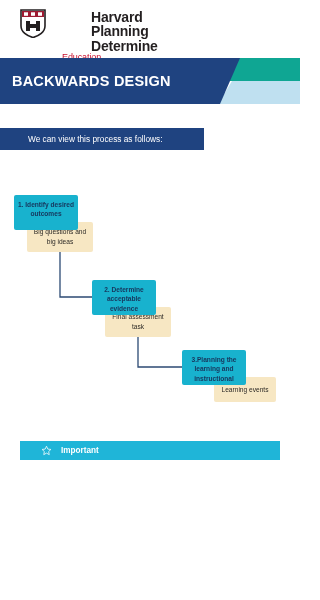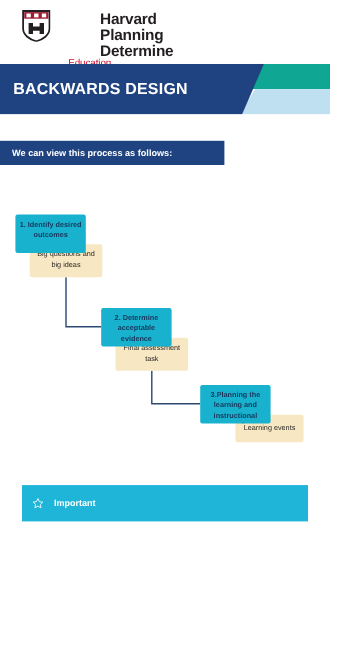--- a/index.html
+++ b/index.html
@@ -103,22 +103,23 @@
     top: 128px;
     width: 204px;
     height: 22px;
     background: #1f4380;
     display: flex;
     align-items: center;
   }
   .intro-text {
     color: #ffffff;
     font-size: 8.3px;
-    font-weight: bold;
+    font-weight: normal;
     padding-left: 11px;
+    margin-left: 17px;
   }
 
   
   .diagram {
     position: absolute;
     left: 0;
     top: 180px;
     width: 300px;
     height: 250px;
   }
@@ -171,24 +172,24 @@
 
   
   .callout {
     position: absolute;
     left: 20px;
     top: 441px;
     width: 260px;
   }
   .callout-head {
     background: #1fb5d8;
-    height: 33px;
-    display: flex;
-    align-items: center;
-    padding-left: 9px;
+    height: 19px;
+    display: flex;
+    align-items: center;
+    padding-left: 21px;
     box-sizing: border-box;
   }
   .star-icon {
     width: 11px;
     height: 11px;
     flex: 0 0 auto;
     display: block;
   }
   .callout-title {
     color: #ffffff;

